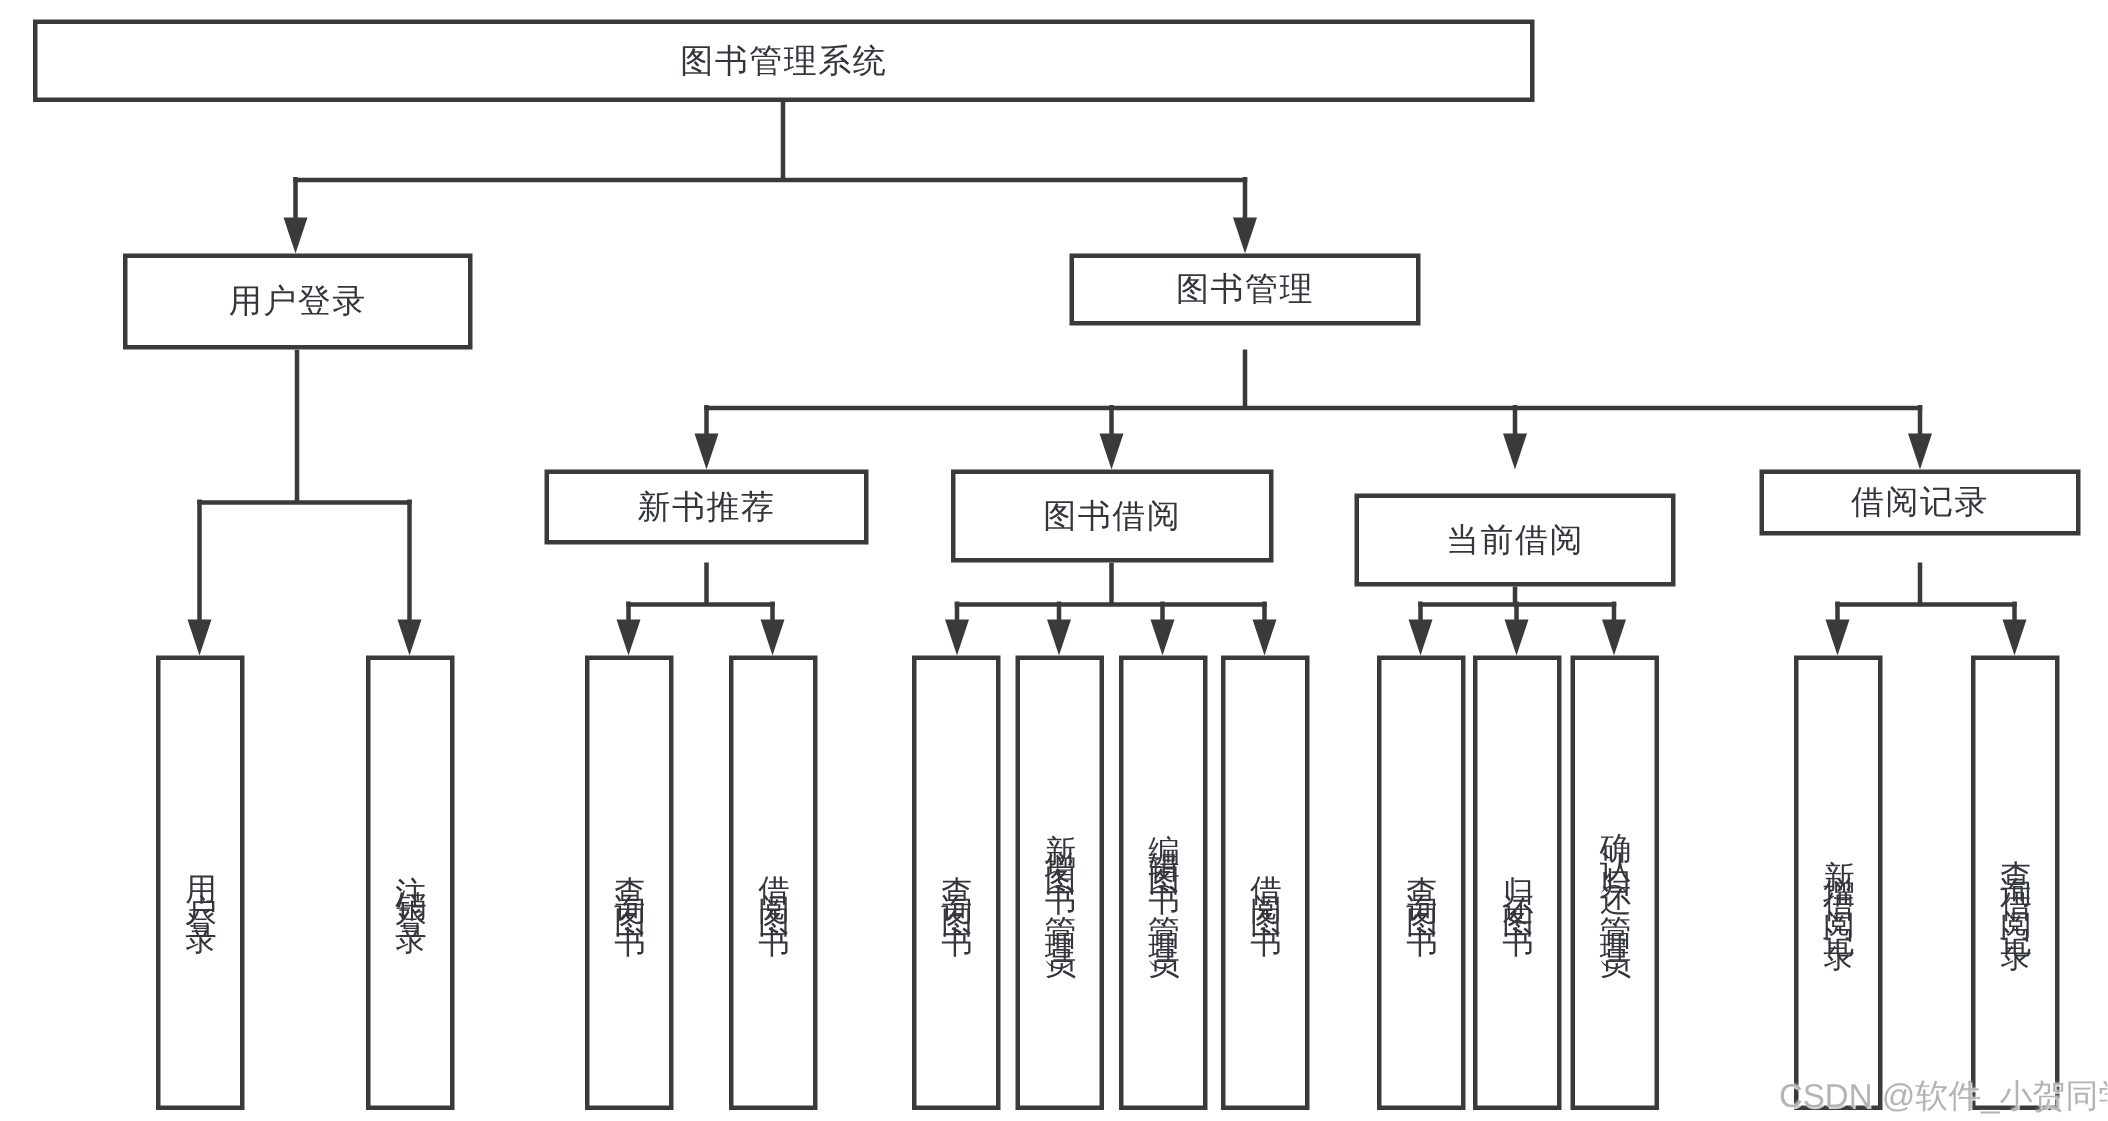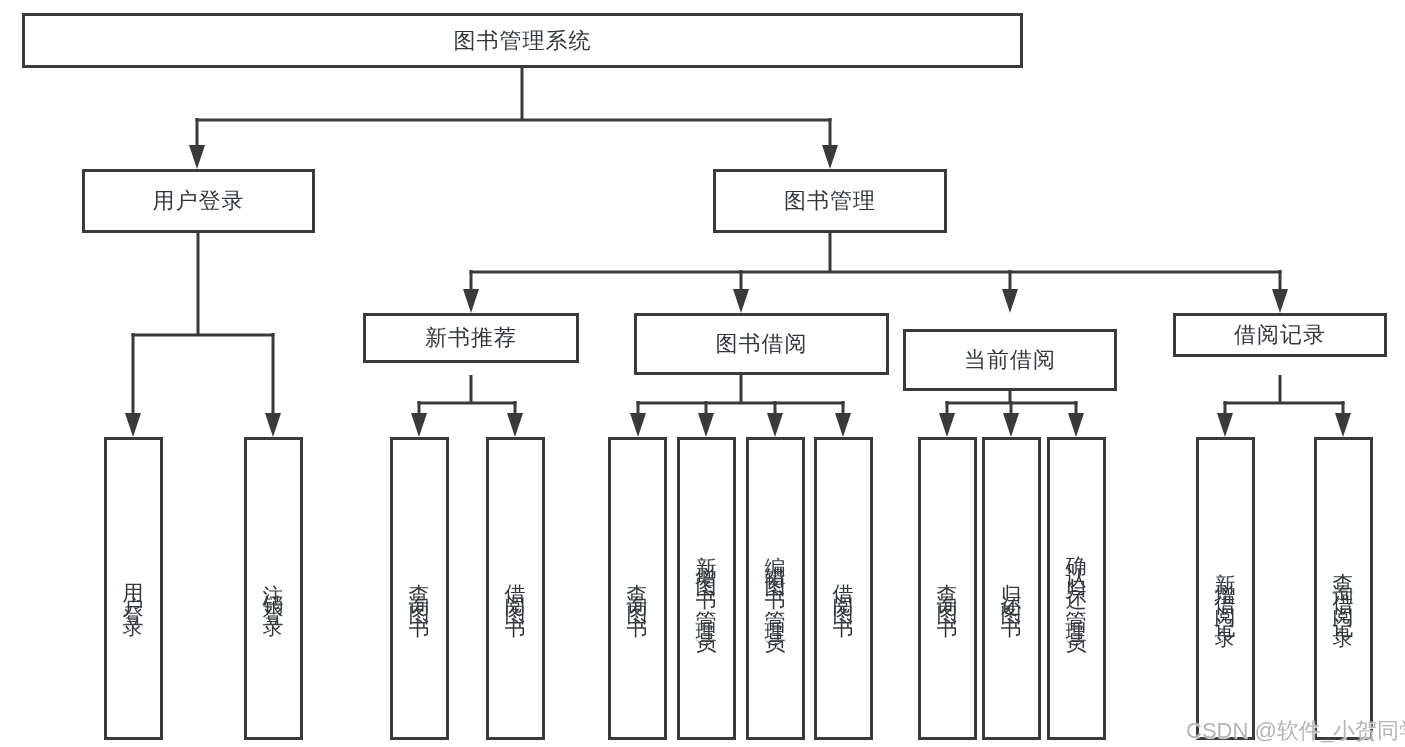--- a/index.html
+++ b/index.html
@@ -128,24 +128,24 @@
       <polygon points="1003,413 1019,413 1011,437"></polygon>
       <polygon points="1068,413 1084,413 1076,437"></polygon>
       <polygon points="1217,413 1233,413 1225,437"></polygon>
       <polygon points="1335,413 1351,413 1343,437"></polygon>
     </g>
   </svg>
 
   <div class="hnode" style="left:22px; top:13px; width:1001px; height:55px;">图书管理系统</div>
 
   <div class="hnode" style="left:82px; top:169px; width:233px; height:64px;">用户登录</div>
-  <div class="hnode" style="left:713px; top:169px; width:234px; height:64px;">图书管理</div>
+  <div class="hnode" style="left:713px; top:169px; width:234px; height:48px;">图书管理</div>
 
   <div class="hnode" style="left:363px; top:313px; width:216px; height:50px;">新书推荐</div>
-  <div class="hnode" style="left:634px; top:313px; width:255px; height:62px;">图书借阅</div>
+  <div class="hnode" style="left:634px; top:313px; width:215px; height:62px;">图书借阅</div>
   <div class="hnode" style="left:903px; top:329px; width:214px; height:62px;">当前借阅</div>
   <div class="hnode" style="left:1173px; top:313px; width:214px; height:44px;">借阅记录</div>
 
   <div class="vnode" style="left:104px;">
     <span>用户登录</span>
   </div>
   <div class="vnode" style="left:244px;">
     <span>注销登录</span>
   </div>
 

